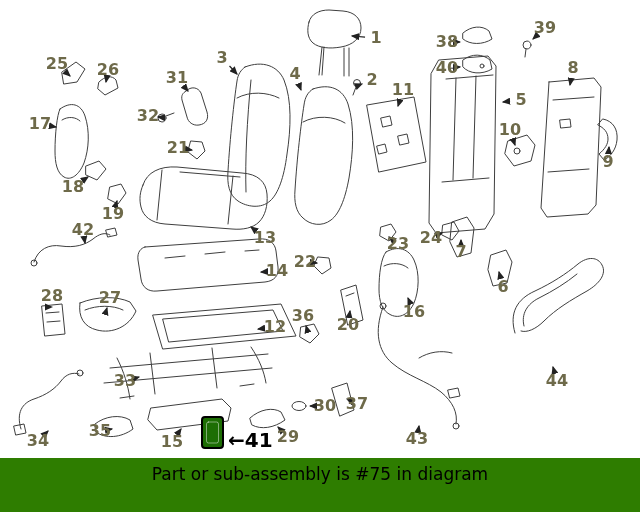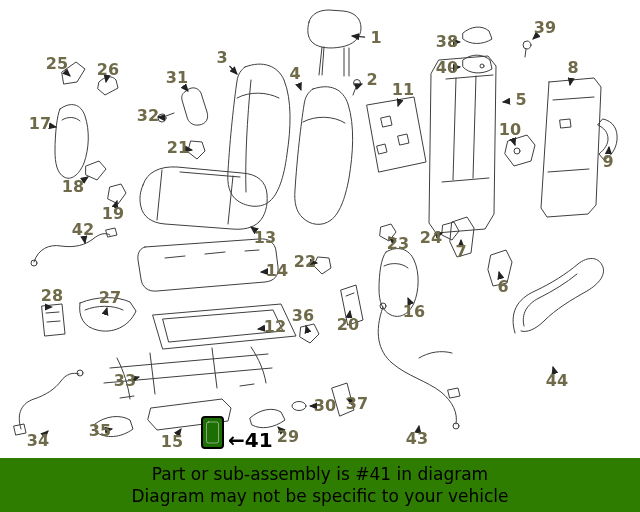--- a/index.html
+++ b/index.html
@@ -217,17 +217,16 @@
         <text x="447" y="73" class="callout">40</text>
         <text x="83" y="235" class="callout">42</text>
         <text x="417" y="444" class="callout">43</text>
         <text x="557" y="386" class="callout">44</text>
       </g>
 
     <text class="highlight-callout" x="228" y="447">←41</text>
   </svg>
 
   <div class="banner">
-    <div class="banner-line">Part or sub-assembly is #41 in diagram</div>
-    <div class="banner-line">Diagram may not be specific to your vehicle</div>
+    <div class="banner-line">Part or sub-assembly is #75 in diagram</div>
   </div>
 
 </div>
 
 </body></html>

